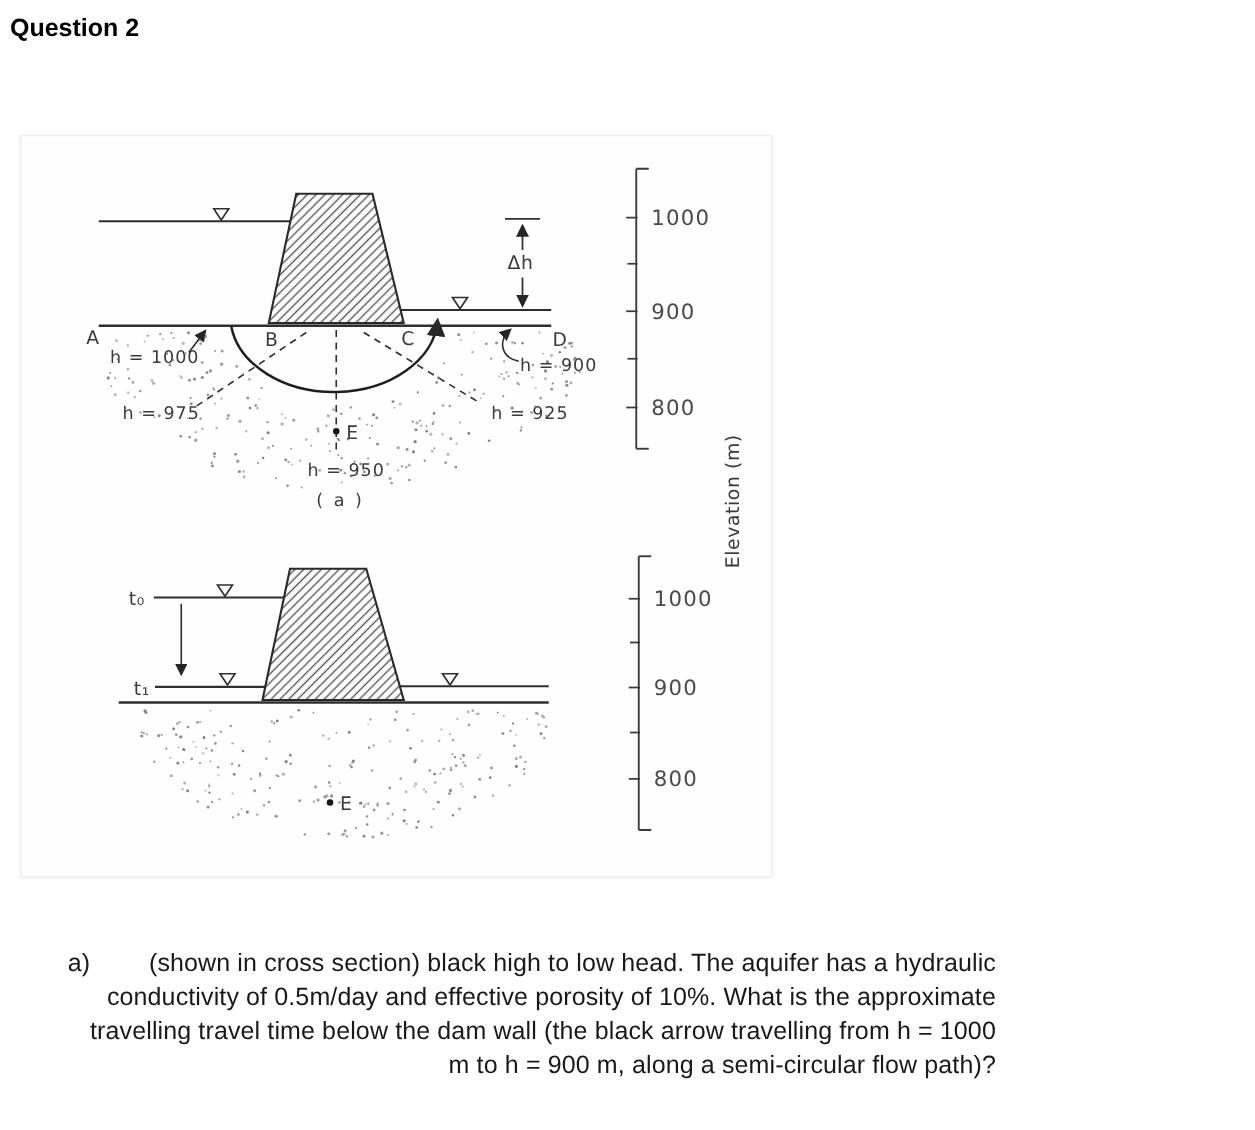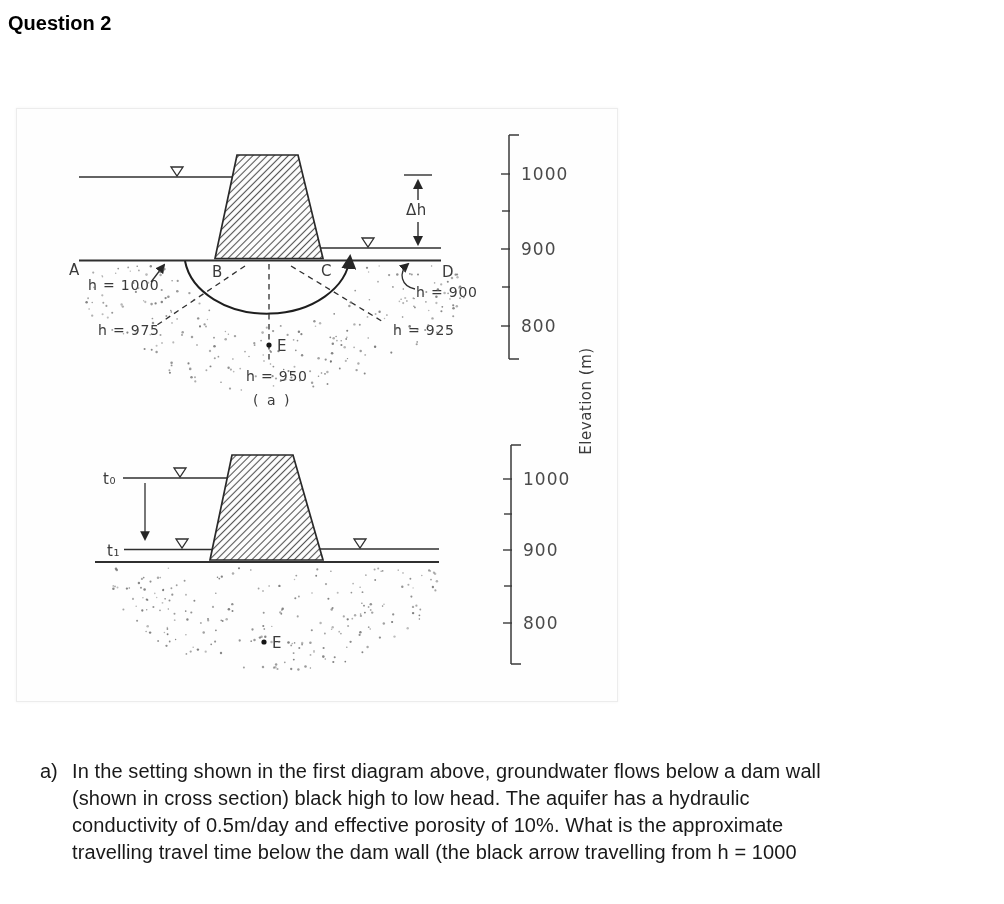--- a/index.html
+++ b/index.html
@@ -1,17 +1,17 @@
 <!DOCTYPE html>
 <html><head>
 <meta charset="utf-8">
 <style>
   html,body{margin:0;padding:0;background:#ffffff;}
   .page{position:relative;width:1000px;height:904px;background:#ffffff;overflow:hidden;
-        font-family:"Liberation Sans",sans-serif;}
+        font-family:"Liberation Sans",sans-serif;text-align:right;}
   .q-title{position:absolute;left:8px;top:12px;font-size:20px;font-weight:bold;color:#000;}
   .scan{position:absolute;left:16px;top:108px;width:600px;height:592px;background:#fefefe;
         border:1px solid #ececec;box-shadow:0 0 3px rgba(0,0,0,0.05);}
   .scan svg{display:block;}
   svg text{font-family:"DejaVu Sans",sans-serif;fill:#3a3a3a;}
   .lbl{font-size:15px;letter-spacing:.5px;}
   .hlbl{font-size:14px;letter-spacing:.8px;}
   .tick-lbl{font-size:17px;letter-spacing:1px;fill:#4a4a4a;}
   .axis-lbl{font-size:15px;letter-spacing:.5px;fill:#3a3a3a;}
   .cap-lbl{font-size:14px;letter-spacing:2px;}
@@ -600,20 +600,20 @@
         <text x="522" y="484" class="tick-lbl">1000</text>
         <text x="522" y="555" class="tick-lbl">900</text>
         <text x="522" y="628" class="tick-lbl">800</text>
       </g>
     </svg>
   </div>
 
   <div class="question">
     <div class="q-marker">a)</div>
     <div class="q-lines">
-      <div class="q-line">In the setting shown in the first diagram above, groundwater flows below a dam wall</div>
       <div class="q-line">(shown in cross section) black high to low head. The aquifer has a hydraulic</div>
       <div class="q-line">conductivity of 0.5m/day and effective porosity of 10%. What is the approximate</div>
       <div class="q-line">travelling travel time below the dam wall (the black arrow travelling from h = 1000</div>
+      <div class="q-line">m to h = 900 m, along a semi-circular flow path)?</div>
     </div>
   </div>
 
 </div>
 
 </body></html>

